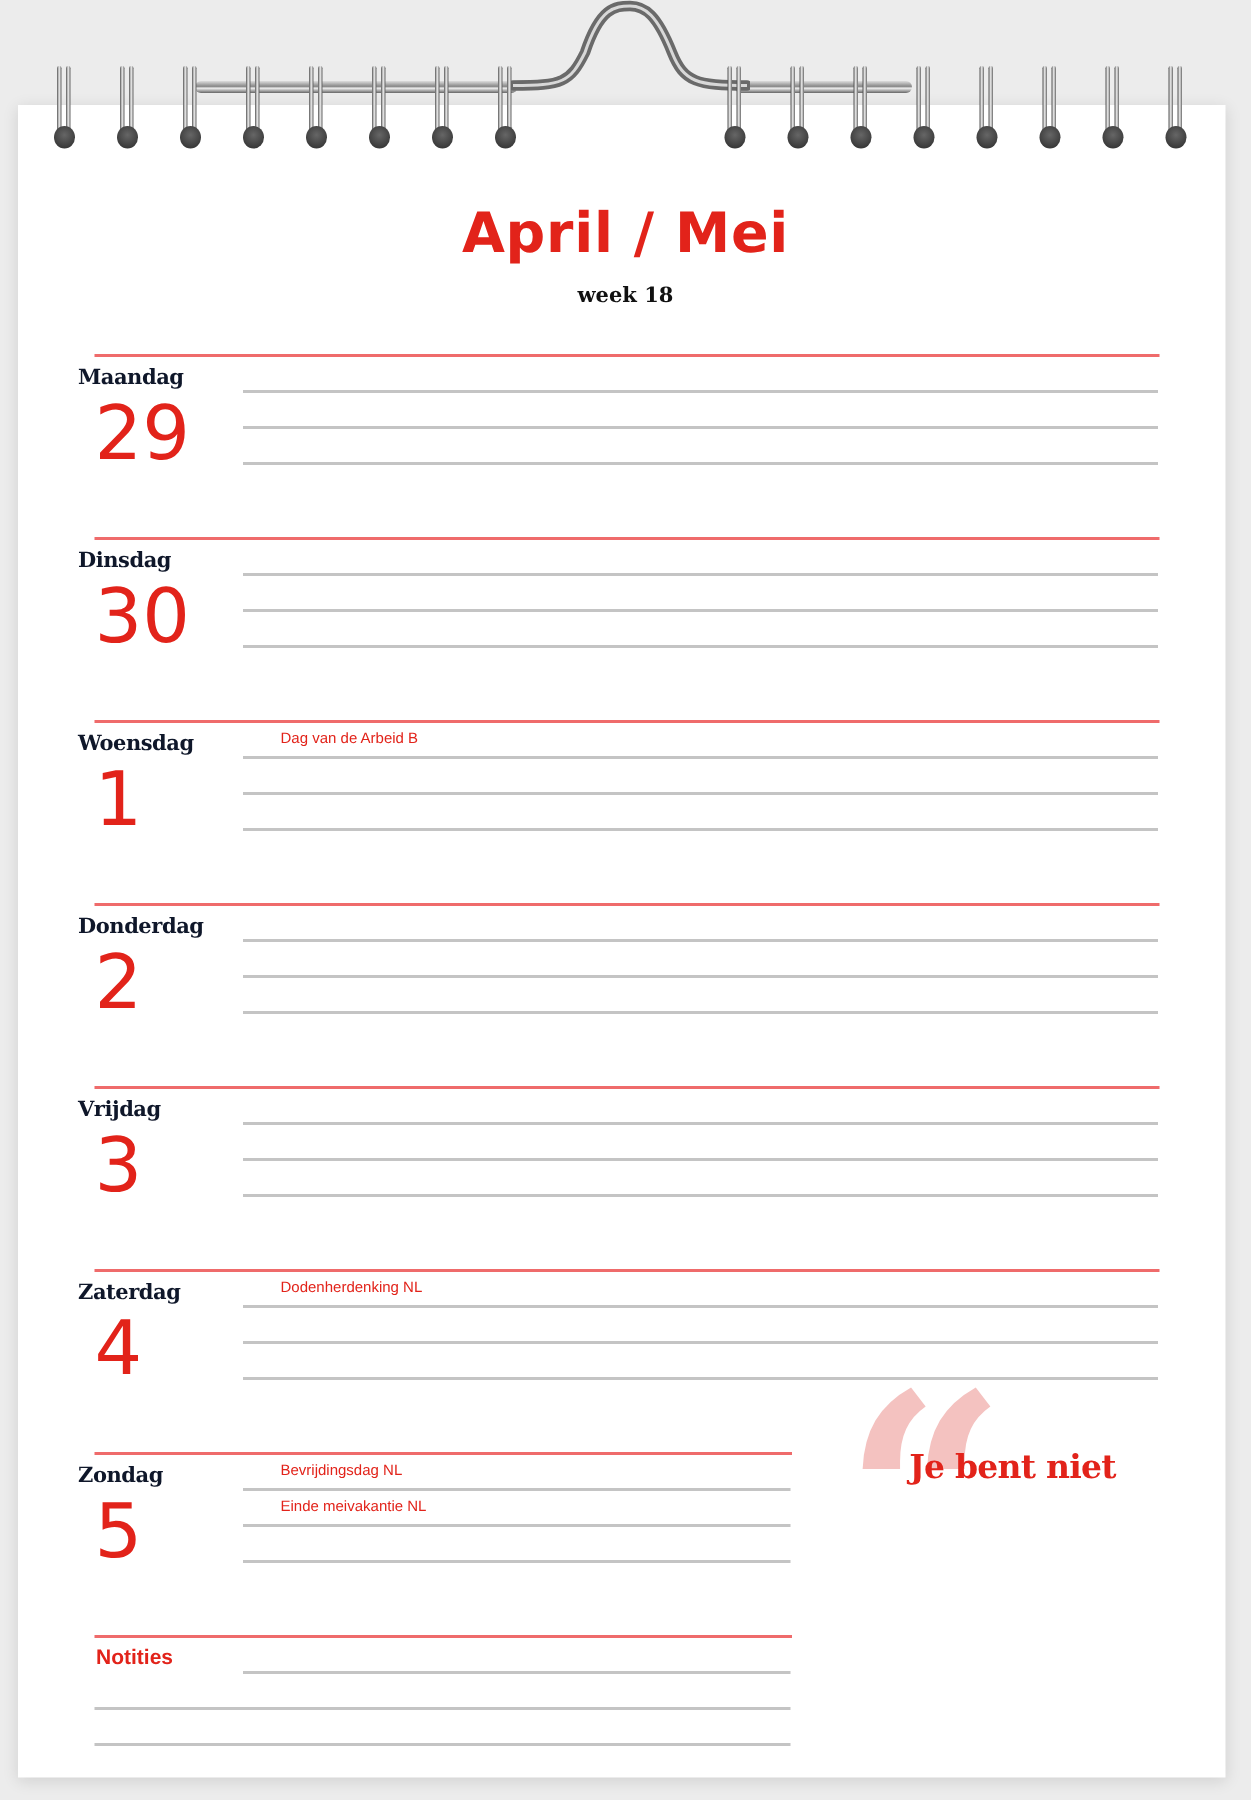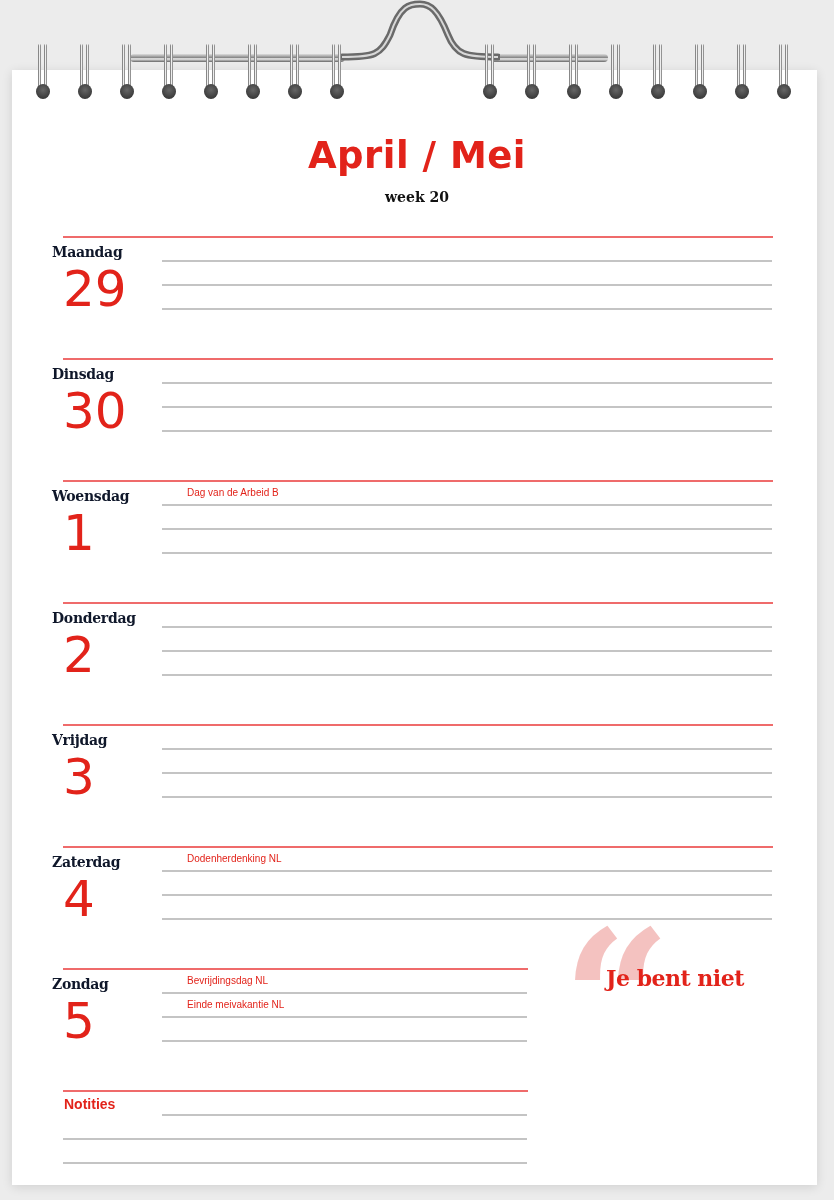--- a/index.html
+++ b/index.html
@@ -111,21 +111,21 @@
       <div class="hole"></div>
     </div>
   <div class="ring" style="left:776px">
       <div class="l1"></div>
       <div class="l2"></div>
       <div class="hole"></div>
     </div>
 </div>
 
 <div class="title">April / Mei</div>
-<div class="week">week 20</div>
+<div class="week">week 18</div>
 
 <div>
   <div class="redline" style="top:236px;width:710px;"></div>
   <div class="dayname" style="top:244px;">Maandag</div>
   <div class="daynum" style="top:264px;">29</div>
   <div class="grayline" style="left:162px;top:260px;width:610px;"></div>
   <div class="grayline" style="left:162px;top:284px;width:610px;"></div>
   <div class="grayline" style="left:162px;top:308px;width:610px;"></div>
 </div>
 

